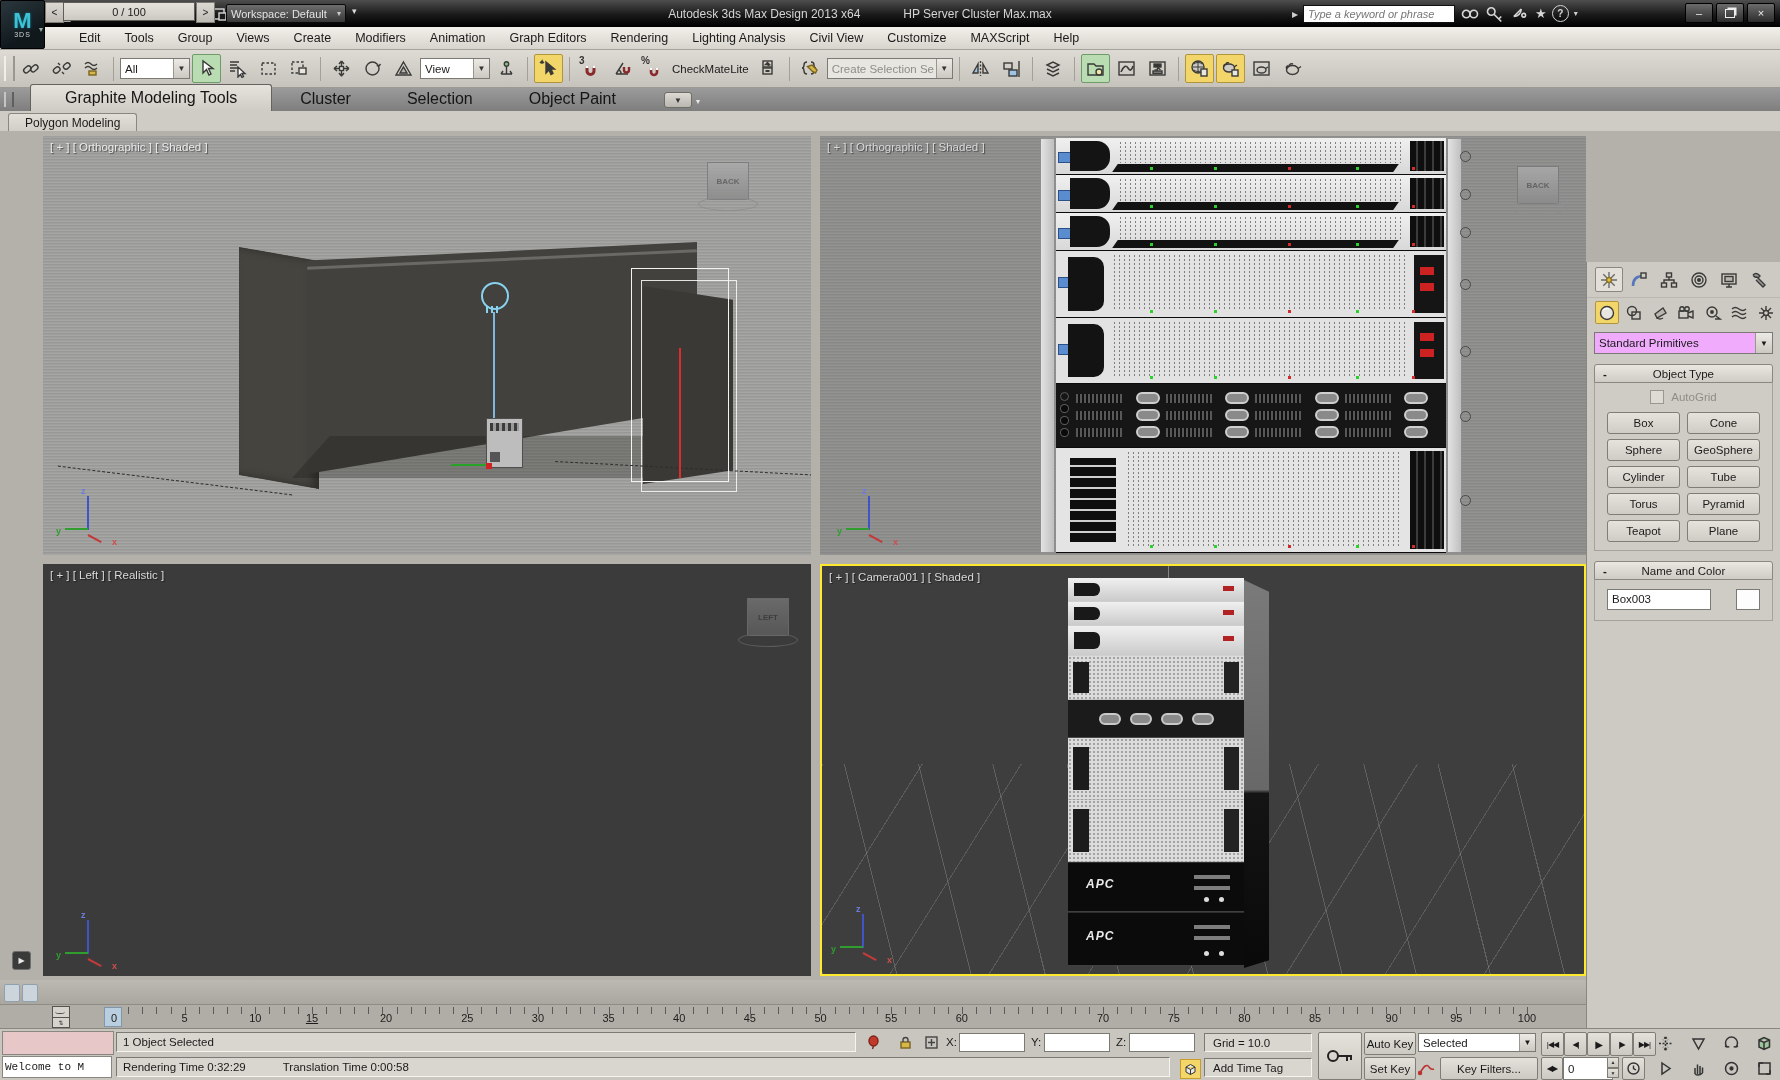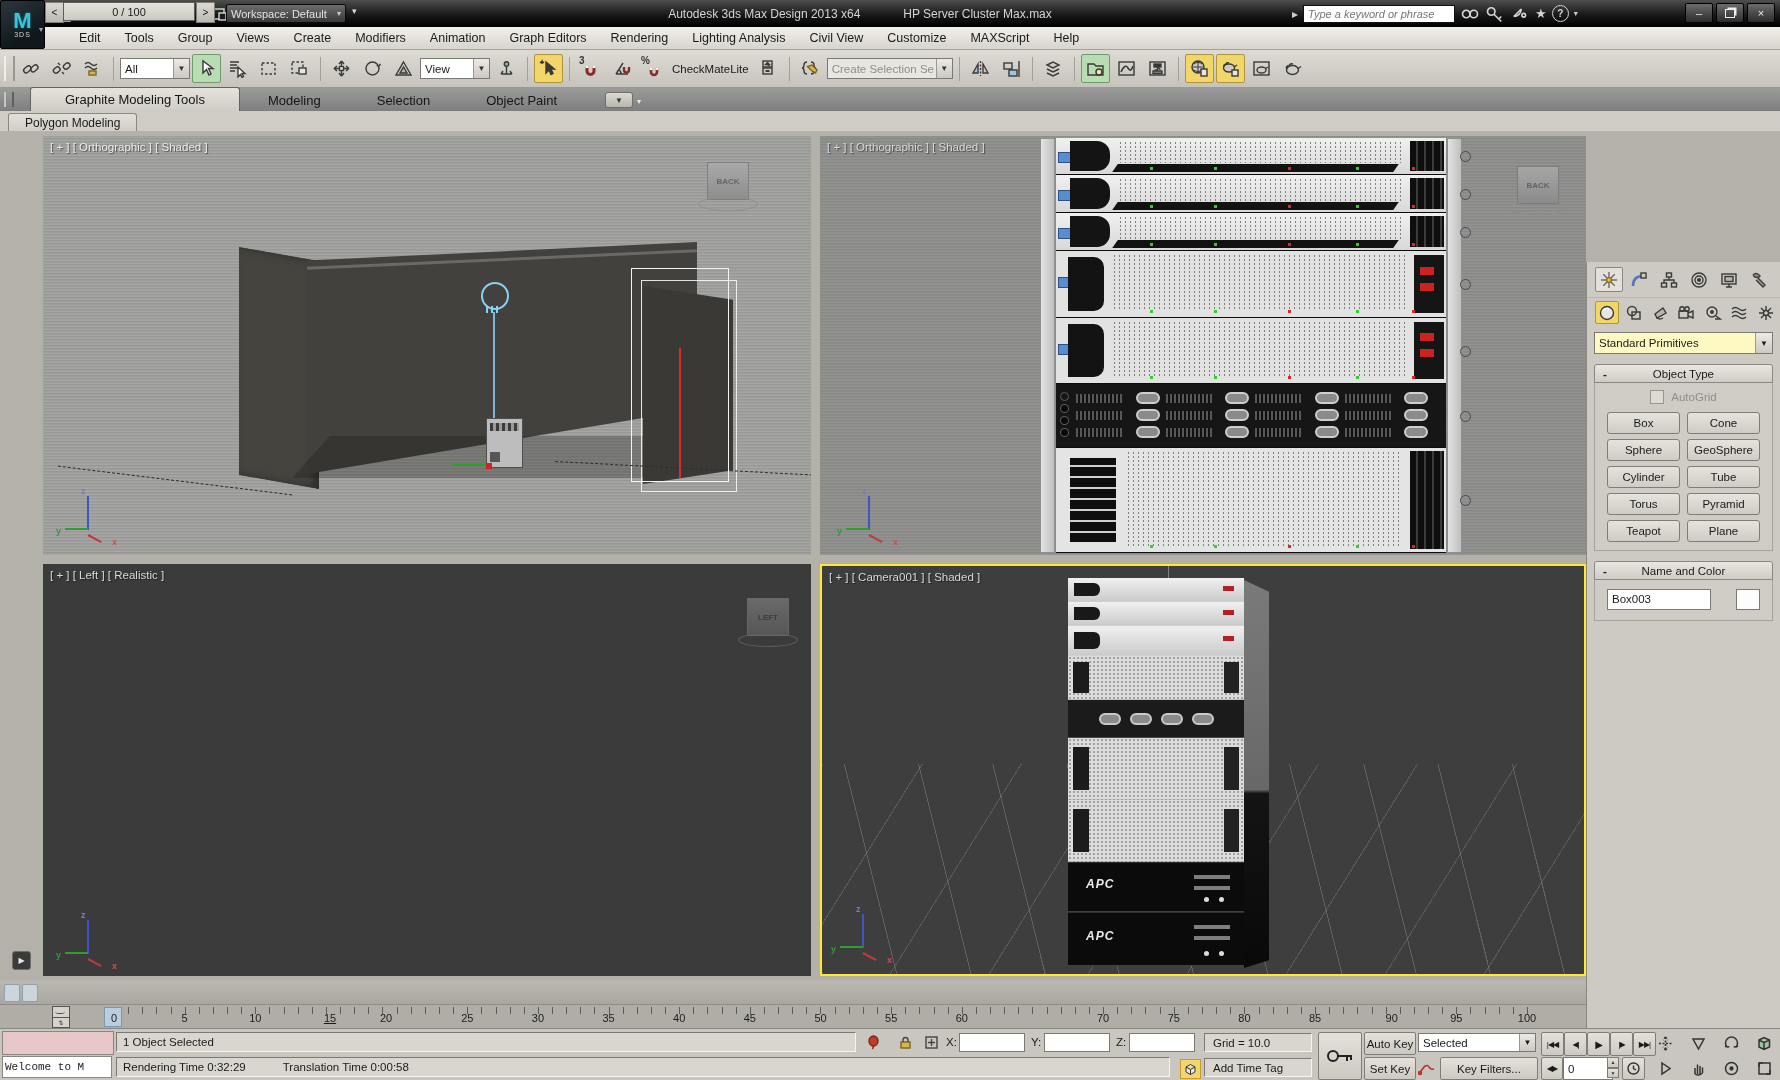--- a/index.html
+++ b/index.html
@@ -51,21 +51,21 @@
   .tsep{width:1px;height:24px;background:#a3a099;margin:0 4px;flex:none}
   .tdd{height:19px;background:#fff;border:1px solid #7b7974;display:flex;align-items:center;font-size:11.5px;padding-left:4px;flex:none}
   .tdd .dda{margin-left:auto;width:15px;height:100%;background:linear-gradient(#eceae4,#ccc9c2);border-left:1px solid #9a978f;
     display:flex;align-items:center;justify-content:center;font-size:8px;color:#333}
   .tlabel{font-size:11.5px;margin:0 3px;flex:none}
   
   #ribbontabs{position:absolute;left:0;top:88px;width:1780px;height:23px;box-sizing:border-box;
     background:linear-gradient(#9b9b9b,#7e7e7e);display:flex;align-items:flex-end;padding-left:30px}
   #ribbontabs::before{content:"";position:absolute;left:4px;top:4px;bottom:4px;width:6px;
     border-left:2px solid #c5c5c5;border-right:2px solid #5f5f5f}
-  .rtab{padding:4px 28px 3px;font-size:13px;color:#151515}
+  .rtab{padding:4px 28px 3px;font-size:16px;color:#151515}
   .rtab.active{background:linear-gradient(#e6e3dc,#cfccc5);border:1px solid #64625e;border-bottom:none;border-radius:3px 3px 0 0;padding:4px 34px 4px}
   #rtab-dd{margin-left:20px;margin-bottom:3px;width:26px;height:14px;background:linear-gradient(#dddad3,#b9b6af);
     border:1px solid #6f6d68;border-radius:3px;display:flex;align-items:center;justify-content:center;font-size:8px;color:#333}
   #rtab-dd2{margin-left:4px;margin-bottom:5px;font-size:8px;color:#e8e8e8}
   #subtabbar{position:absolute;left:0;top:111px;width:1780px;height:20px;background:#cfccc5;border-bottom:1px solid #a8a59e}
   #subtab{position:absolute;left:8px;top:2px;padding:2px 16px 3px;font-size:12px;background:linear-gradient(#e2dfd8,#cfccc5);
     border:1px solid #8a8780;border-bottom:none;border-radius:3px 3px 0 0}
   
   #workarea{position:absolute;left:0;top:131px;width:1780px;height:849px;background:#b4b1aa}
   .vp{position:absolute;overflow:hidden}
@@ -167,21 +167,21 @@
   .cu-cups .ubtn{position:absolute;right:20px;bottom:9px;width:5px;height:5px;border-radius:50%;background:#ddd;box-shadow:-15px 0 #ddd}
   
   #cmd-panel{position:absolute;left:1586px;top:131px;width:194px;height:897px;background:#cdcac3;border-left:1px solid #8a8780;box-sizing:border-box}
   .cp-tabs{display:flex;gap:2px;padding:5px 2px 3px 8px;align-items:center}
   .cp-tab{width:26px;height:23px;display:flex;align-items:center;justify-content:center;border:1px solid transparent;border-radius:2px}
   .cp-tab.active{background:#e3e0d9;border-color:#8a8780}
   .cp-tab svg{stroke:#3a3a38;fill:none;stroke-width:1.4;width:18px;height:18px}
   .cp-sub{display:flex;gap:2px;padding:3px 2px 5px 8px;border-top:1px solid #bab7b0;margin-top:2px}
   .cp-sub .cp-tab{width:24px;height:21px}
   .cp-sub .cp-tab.active{background:#f3d66a;border-color:#b1953d}
-  .cp-dd{margin:3px 7px 0;height:20px;background:#fef9c3;border:1px solid #7b7974;display:flex;align-items:center;font-size:11.5px;padding-left:4px}
+  .cp-dd{margin:3px 7px 0;height:20px;background:#f0abfc;border:1px solid #7b7974;display:flex;align-items:center;font-size:11.5px;padding-left:4px}
   .cp-dd .dda{margin-left:auto;width:16px;height:100%;background:linear-gradient(#eceae4,#ccc9c2);border-left:1px solid #9a978f;display:flex;align-items:center;justify-content:center;font-size:8px}
   .rollout{margin:10px 7px 0}
   .roll-head{height:17px;background:linear-gradient(#eae7e0,#cfccc5);border:1px solid #8a8780;border-radius:3px 3px 0 0;display:flex;align-items:center;font-size:11.5px}
   .roll-head .minus{margin:0 8px;font-weight:bold}
   .roll-head .rtitle{flex:1;text-align:center;margin-right:20px}
   .roll-body{border:1px solid #a5a29b;border-top:none;background:#cfccc5;padding:7px 4px 8px}
   .autogrid{display:flex;align-items:center;justify-content:center;gap:7px;color:#8f8d88;font-size:11.5px;margin-bottom:8px}
   .cb{width:12px;height:12px;background:#dedbd4;border:1px solid #9a978f}
   #ot-grid{display:grid;grid-template-columns:1fr 1fr;gap:5px 7px;padding:0 8px}
   .ot-btn{height:20px;background:linear-gradient(#e6e3dc,#cfccc5);border:1px solid #7f7d76;border-radius:3px;font-size:11.5px;
@@ -542,21 +542,21 @@
   <div class="tbtn">
       <svg viewBox="0 0 19 19">
         <ellipse cx="9.5" cy="11" rx="6" ry="4.5"></ellipse>
         <path d="M15 9.5 l3 -2 M4 10 q-2 -2 1.5 -3.5 M6 6.5 q1.5 -2.5 4 -1.5"></path>
       </svg>
     </div>
 </div>
 
 <div id="ribbontabs">
   <div class="rtab active">Graphite Modeling Tools</div>
-    <div class="rtab">Modeling</div>
+    <div class="rtab">Cluster</div>
     <div class="rtab">Selection</div>
     <div class="rtab">Object Paint</div>
     <div id="rtab-dd">▼</div>
   <span id="rtab-dd2">▾</span>
 </div>
 <div id="subtabbar">
   <div id="subtab">Polygon Modeling</div>
 </div>
 
 <div id="workarea">
@@ -875,21 +875,21 @@
     <i></i>
     <i></i>
   </div>
 
 <div id="trackbar">
   <div id="tb-minor"></div>
   <div id="tb-marker"></div>
 <span class="tick" style="left: 114px;">0</span>
     <span class="tick" style="left: 184.65px;">5</span>
     <span class="tick" style="left: 255.3px;">10</span>
-    <span class="tick" style="left: 330px; text-decoration: underline;">15</span>
+    <span class="tick" style="left: 312px; text-decoration: underline;">15</span>
     <span class="tick" style="left: 386px;">20</span>
     <span class="tick" style="left: 467.25px;">25</span>
     <span class="tick" style="left: 537.9px;">30</span>
     <span class="tick" style="left: 608.55px;">35</span>
     <span class="tick" style="left: 679.2px;">40</span>
     <span class="tick" style="left: 749.85px;">45</span>
     <span class="tick" style="left: 820.5px;">50</span>
     <span class="tick" style="left: 891.15px;">55</span>
     <span class="tick" style="left: 961.8px;">60</span>
     <span class="tick" style="left: 1032.45px; margin-top: 24px;">65</span>

